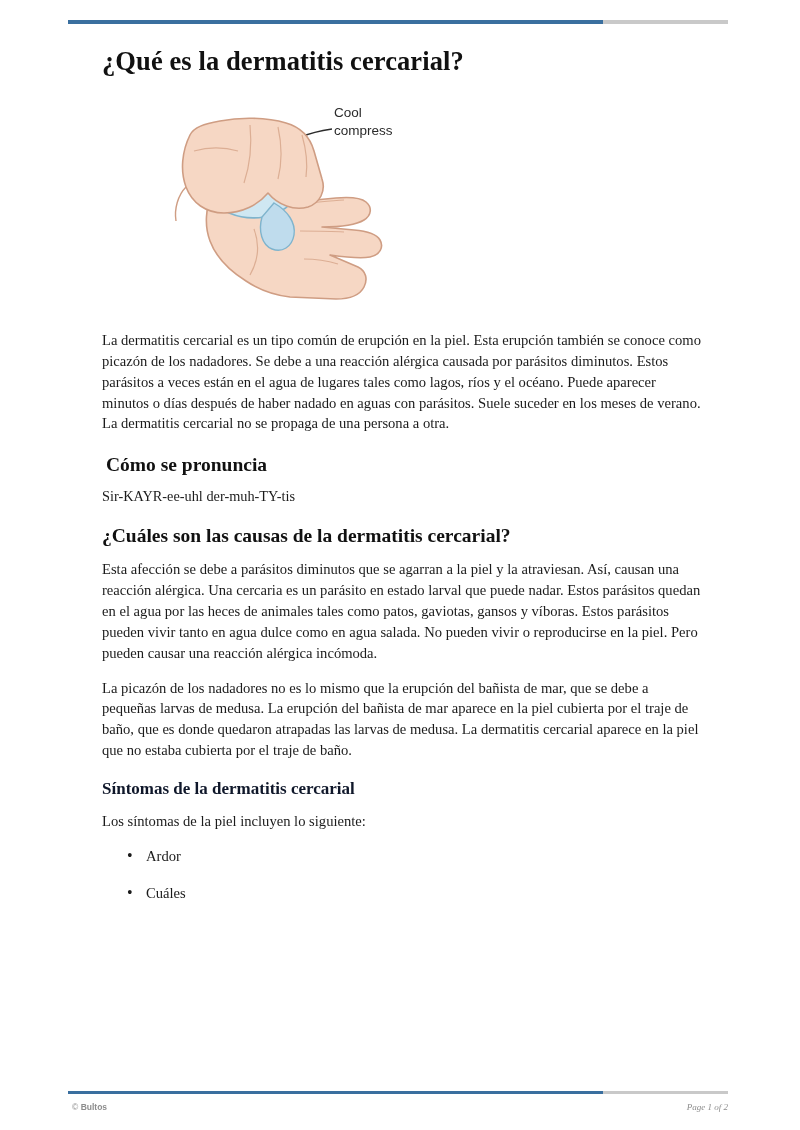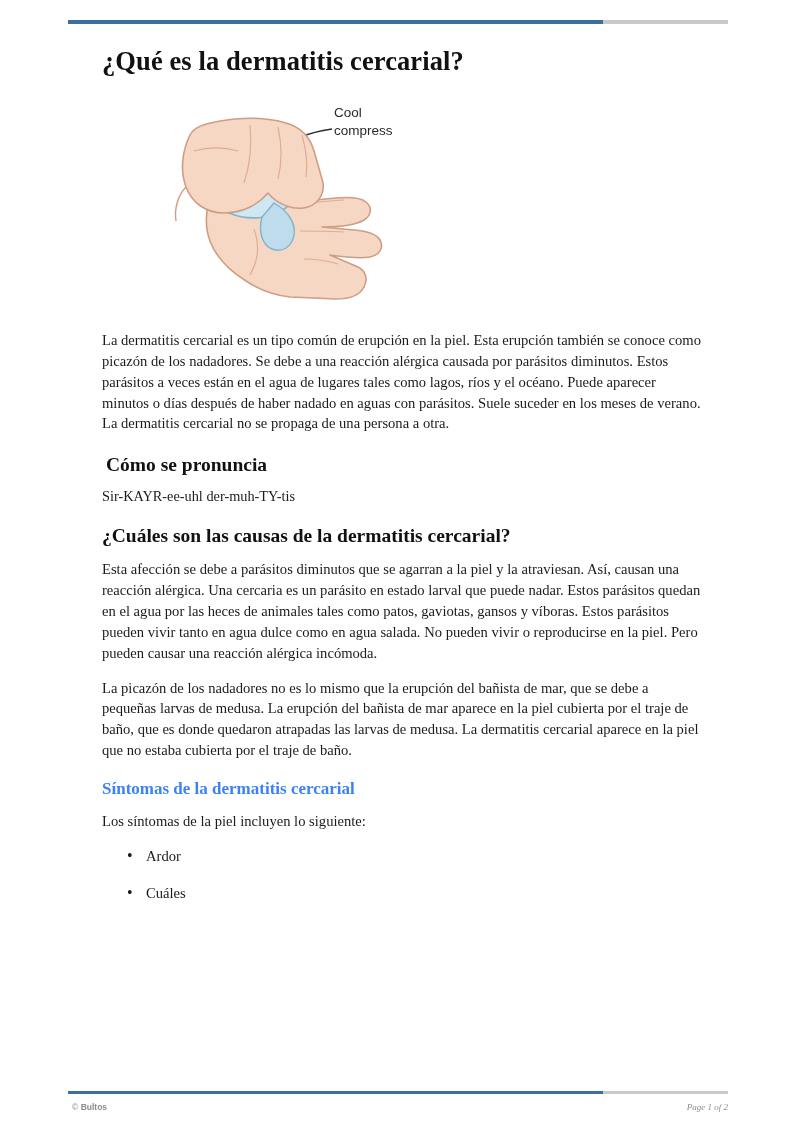--- a/index.html
+++ b/index.html
@@ -81,21 +81,21 @@
     margin: 20px 0 12px 0;
     color: #111;
   }
   h2.sec-title.indent {
     padding-left: 4px;
   }
   h2.sec-sub {
     font-size: 17px;
     font-weight: bold;
     margin: 18px 0 10px 0;
-    color: #3b82f6;
+    color: #0f172a;
   }
 
   p.pronounce {
     font-size: 14.3px;
     margin: 0 0 6px 0;
     color: #1b1b1b;
   }
 
   ul.symptom-list {
     margin: 10px 0 0 0;

